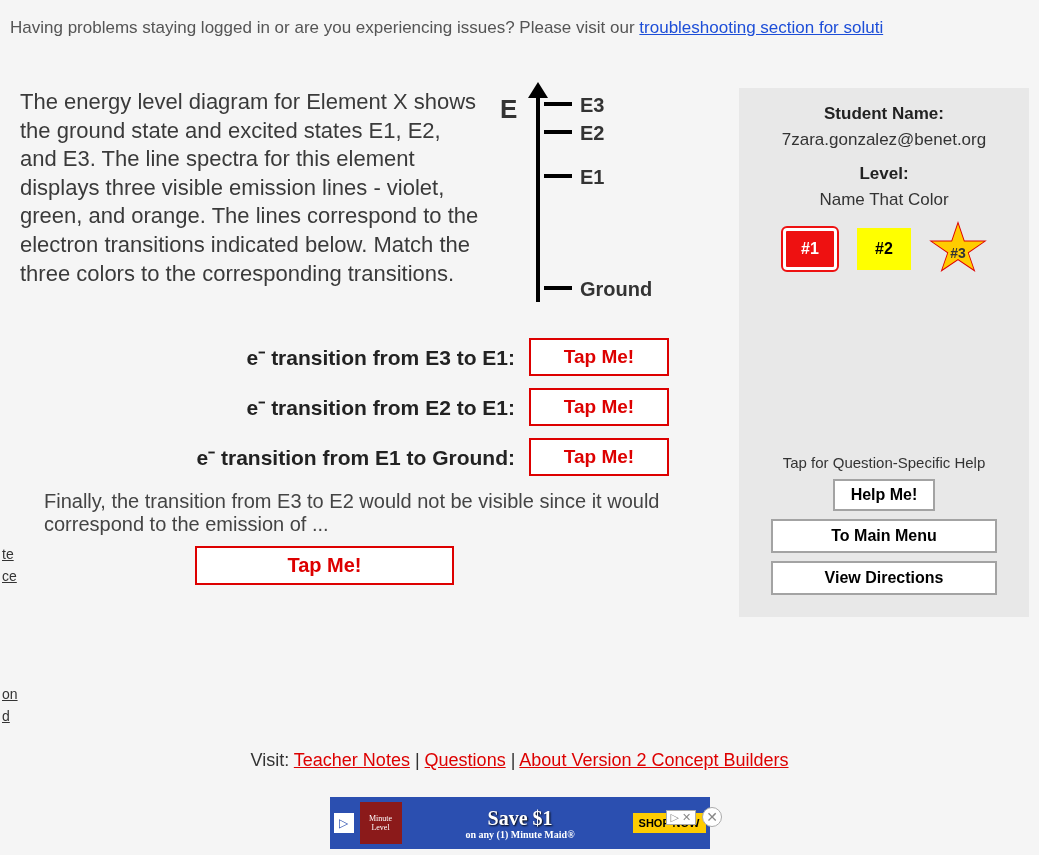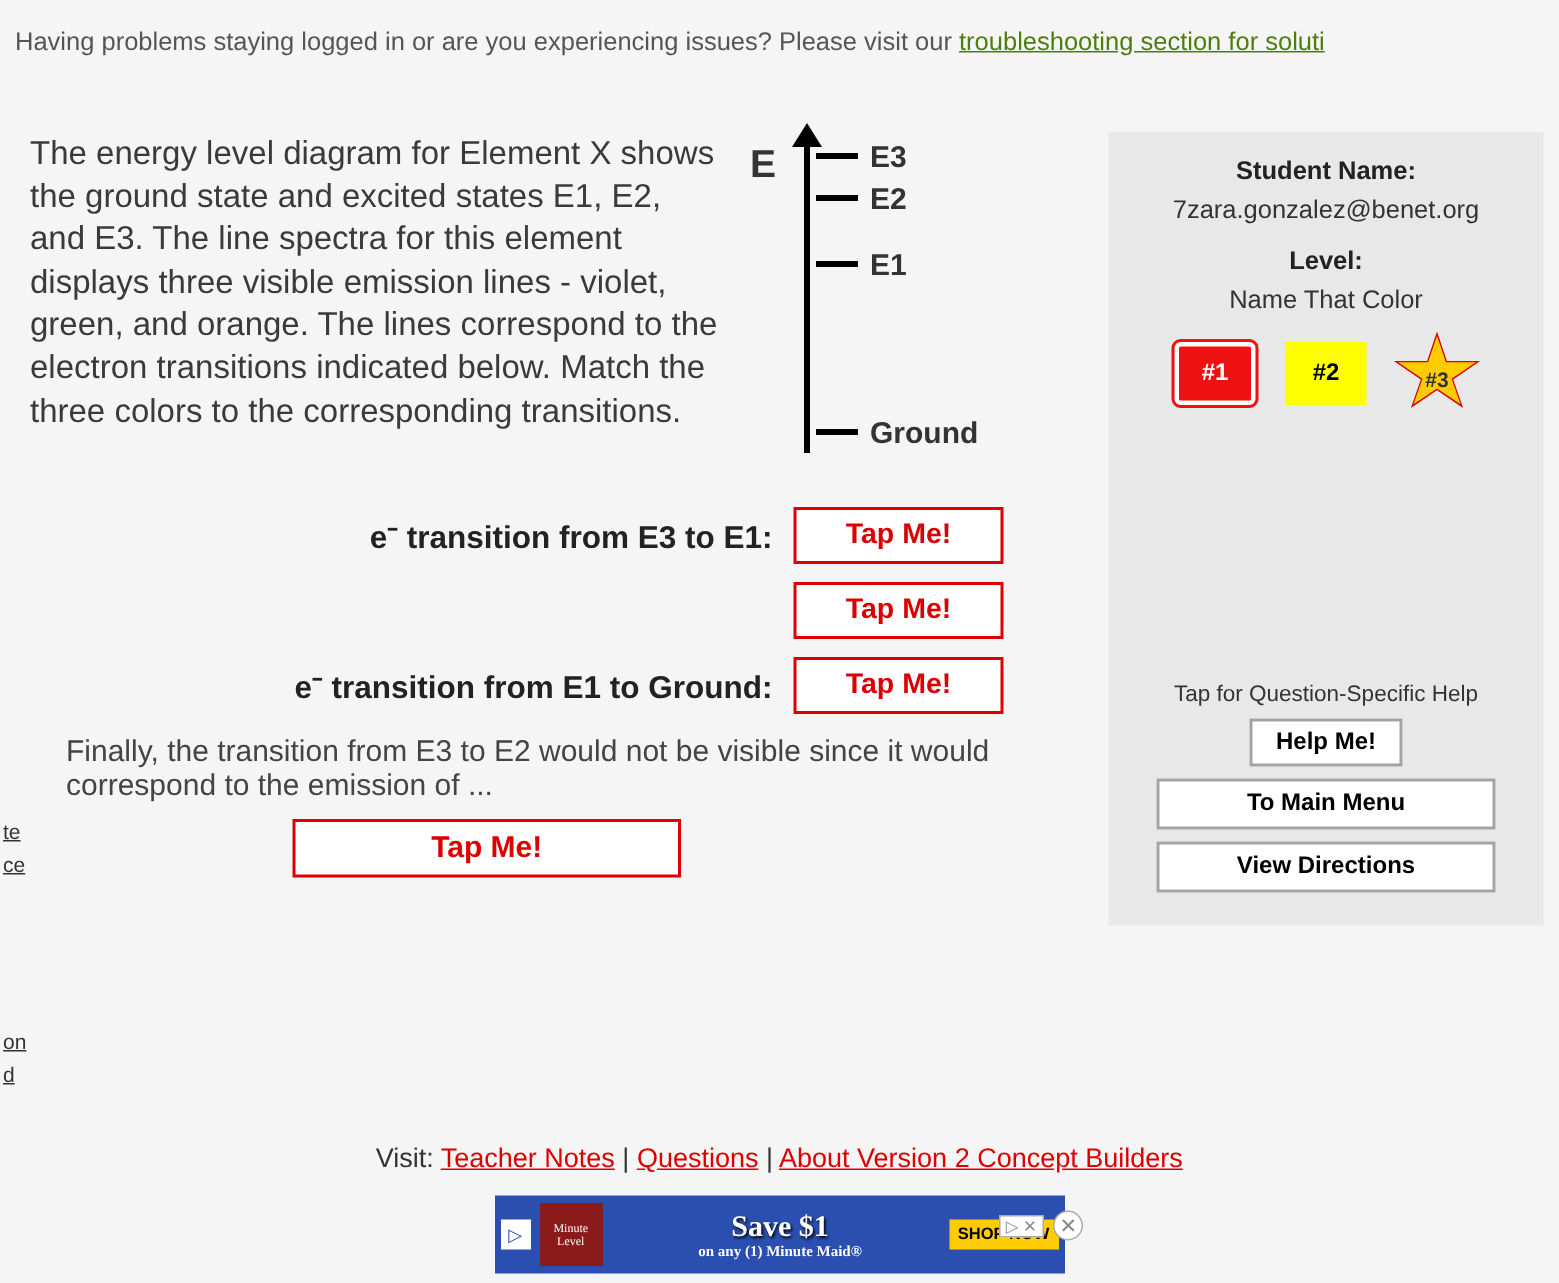--- a/index.html
+++ b/index.html
@@ -11,21 +11,21 @@
     width: 1039px;
     height: 855px;
     overflow: hidden;
     position: relative;
   }
   .banner {
     padding: 18px 10px 8px 10px;
     font-size: 17px;
     color: #555;
   }
-  .banner a { color: #4d7c0f; text-decoration: underline; }
+  .banner a { color: #1d4ed8; text-decoration: underline; }
   .main {
     display: flex;
     align-items: flex-start;
     padding: 0 10px 0 20px;
     margin-top: 42px;
   }
   .left {
     flex: 1 1 auto;
     padding-right: 10px;
   }
@@ -123,21 +123,21 @@
     display:block; margin: 8px auto; background:#ffffff; border:2px solid #a3a3a3;
     padding: 6px 12px; font-weight:bold; font-size:16px; cursor:pointer;
     width: 85%;
   }
   .sb-btn.small { width:auto; padding:5px 16px; }
   .left-edge {
     position:absolute; left:0; top:540px; font-size:14px;
   }
   .left-edge div { margin: 6px 0; text-decoration: underline; color:#333; padding-left:2px;}
   .footer {
-    position:absolute; bottom:72px; left:0; right:0; text-align:center;
+    position:absolute; bottom:84px; left:0; right:0; text-align:center;
     font-size:18px;
   }
   .footer a { color:#d00; text-decoration:underline; cursor:pointer; }
   .ad {
     position:absolute; bottom:6px; left:50%; transform:translateX(-50%);
     width: 380px; height:52px;
     background: linear-gradient(90deg,#2b4fb0,#2b4fb0);
     display:flex; align-items:center; color:#fff;
     font-family: Georgia, serif;
   }
@@ -177,20 +177,21 @@
         <div class="level-label lbl-g">Ground</div>
       </div>
     </div>
 
     <div class="transitions">
       <div class="t-row">
         <span class="t-label">e⁻ transition from E3 to E1:</span>
         <button class="tap-btn">Tap Me!</button>
       </div>
       <div class="t-row">
+        <span class="t-label">e⁻ transition from E2 to E1:</span>
         <button class="tap-btn">Tap Me!</button>
       </div>
       <div class="t-row">
         <span class="t-label">e⁻ transition from E1 to Ground:</span>
         <button class="tap-btn">Tap Me!</button>
       </div>
     </div>
 
     <div class="final-text">Finally, the transition from E3 to E2 would not be visible since it would correspond to the emission of ...</div>
     <div class="final-btn-row">

